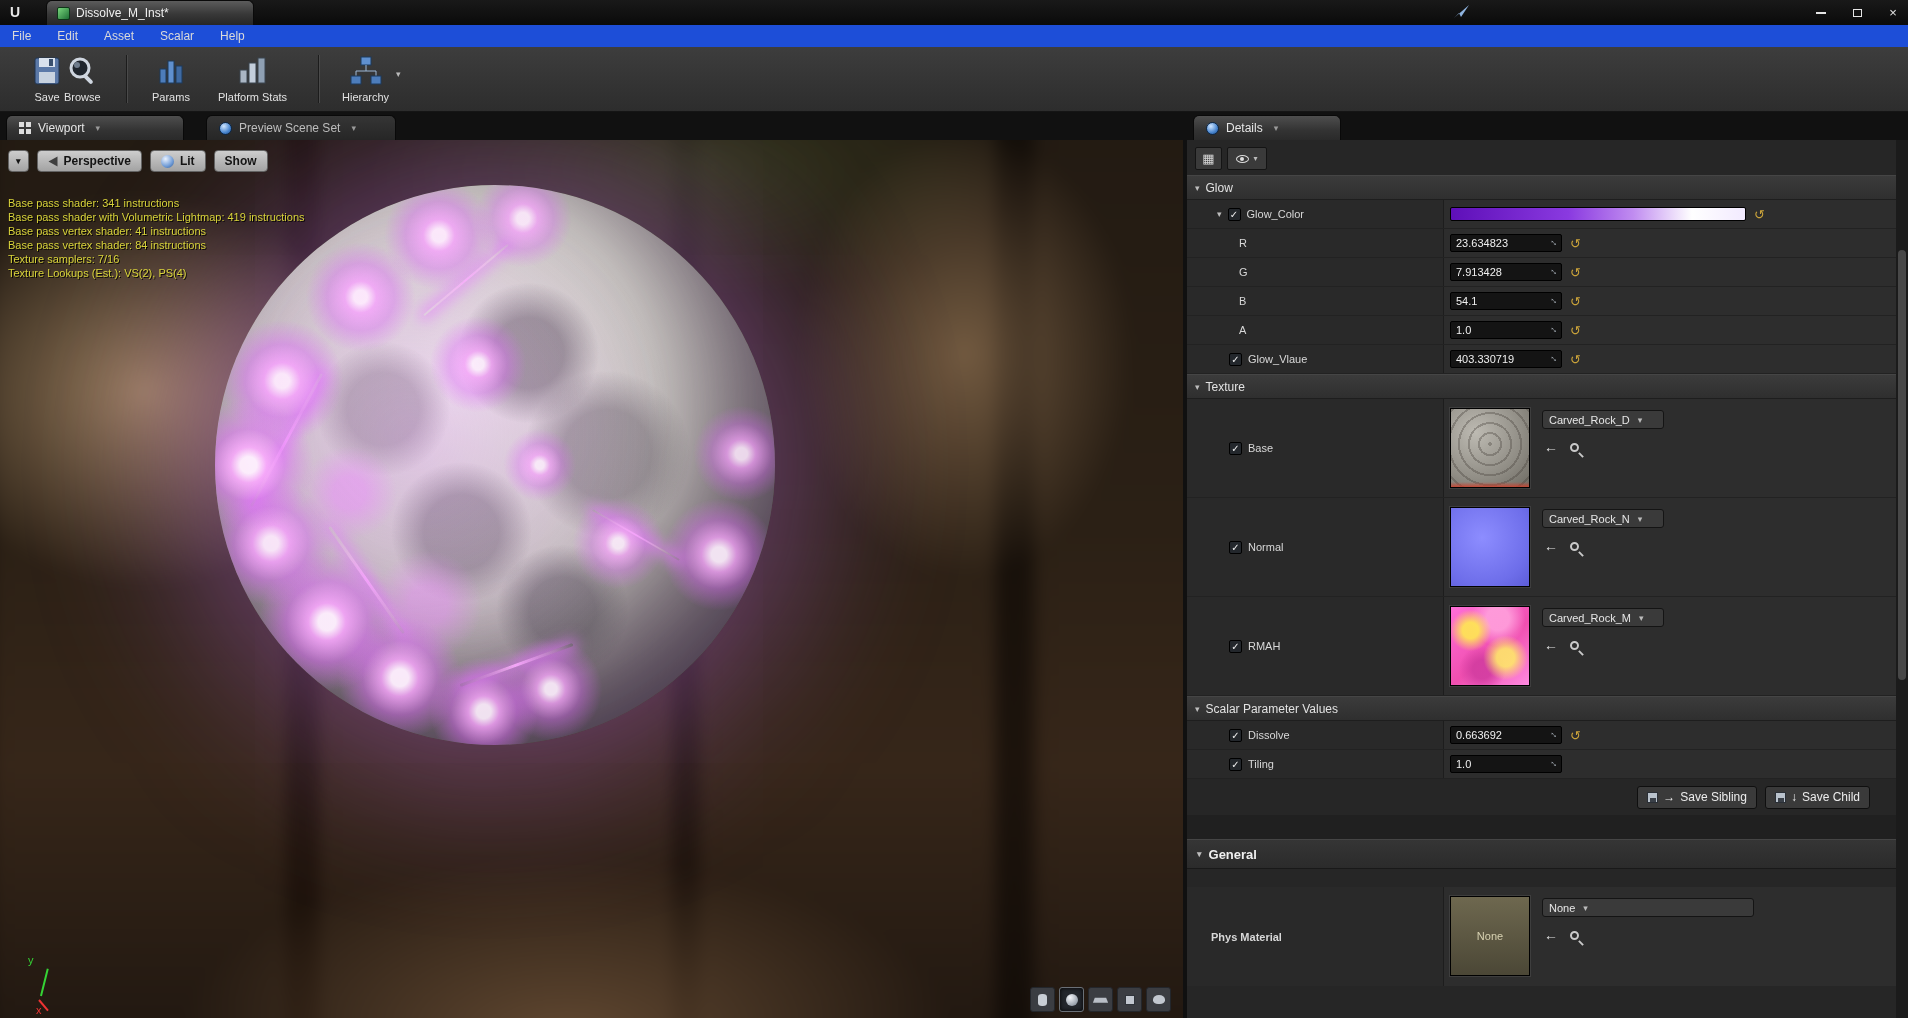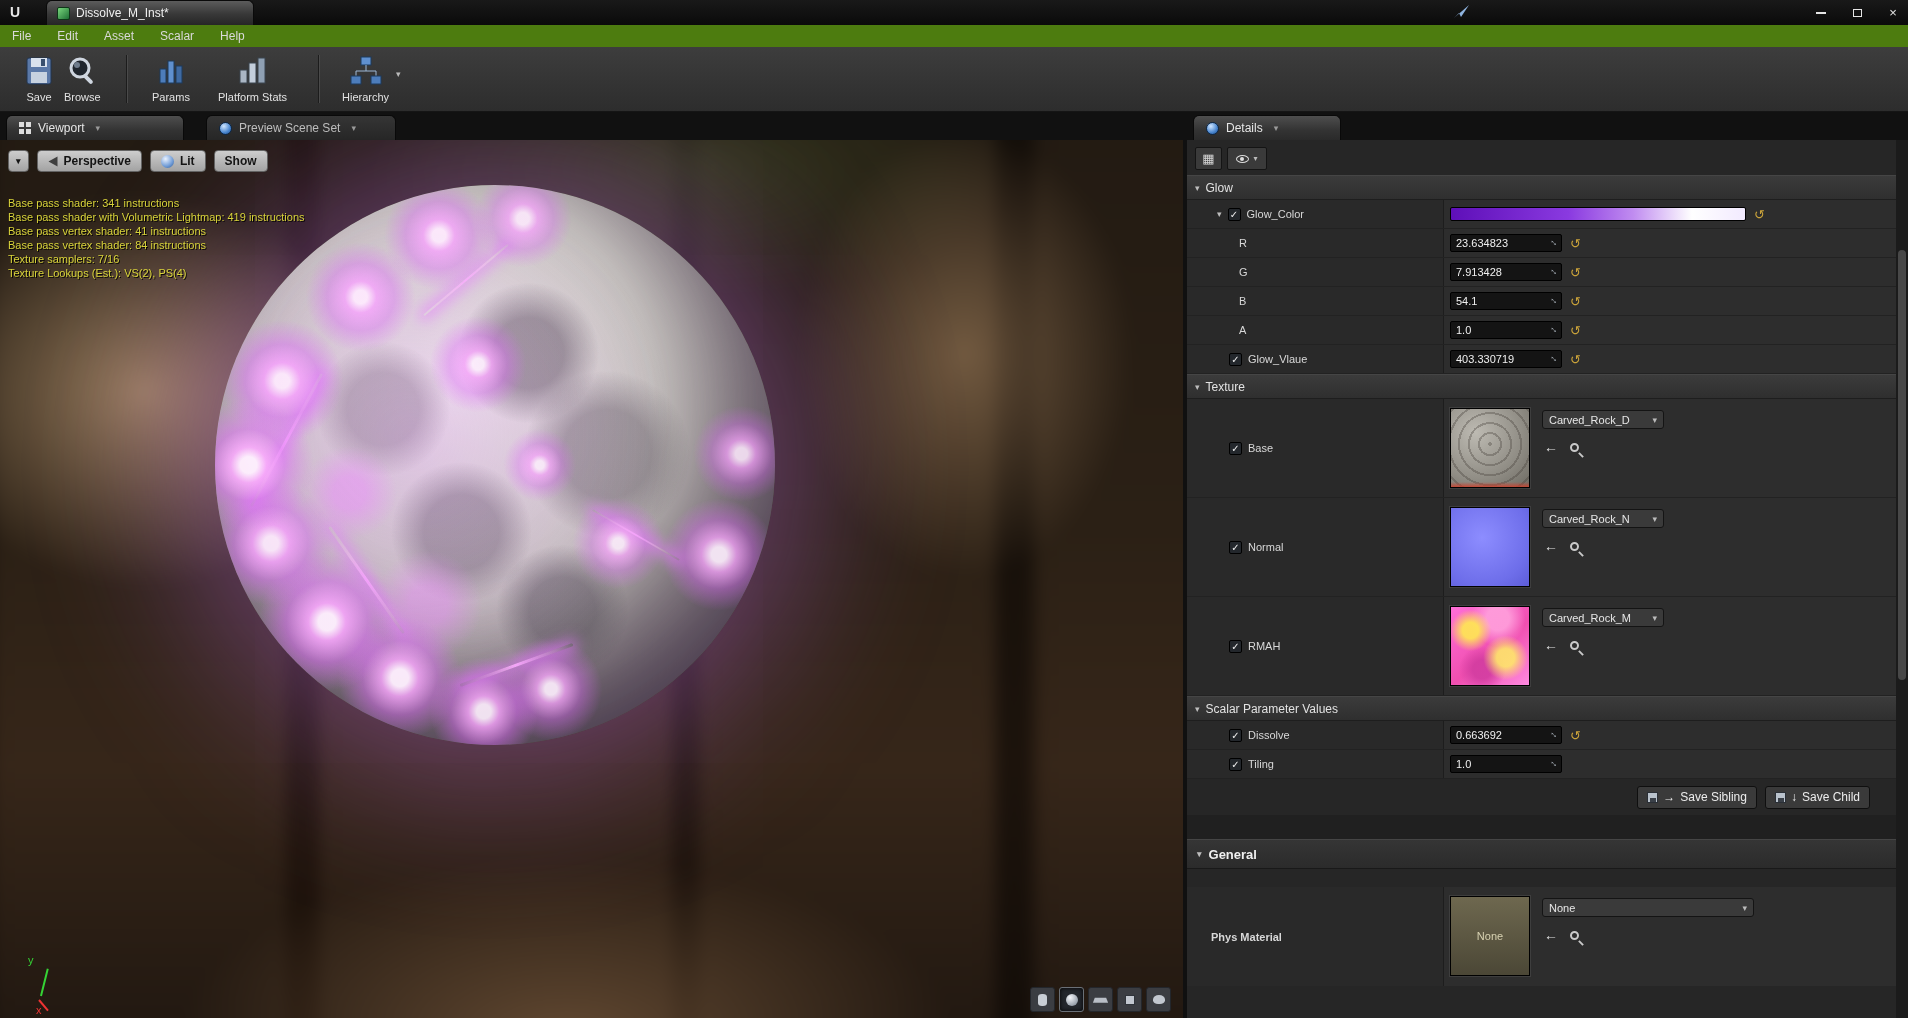--- a/index.html
+++ b/index.html
@@ -20,21 +20,21 @@
   #doc-tab .t { font-size:12px; color:#f0f0f0; white-space:nowrap; overflow:hidden; }
   .winbtns { position:absolute; right:4px; top:0; height:25px; display:flex; align-items:center; gap:14px; }
   .winbtn { width:22px; height:18px; display:flex; align-items:center; justify-content:center;
     color:#e5e5e5; font-size:13px; }
   .minbar { width:10px; height:2px; background:#e5e5e5; }
   .restore { width:9px; height:8px; border:1.5px solid #e5e5e5; }
   #feedback-ico { position:absolute; right:436px; top:3px; }
 
   
   #menubar { position:absolute; left:0; top:25px; width:1908px; height:22px;
-    background:#4d7c0f; display:flex; align-items:center; gap:26px; padding-left:12px; }
+    background:#1d4ed8; display:flex; align-items:center; gap:26px; padding-left:12px; }
   .menu-item { font-size:12px; color:#dadada; cursor:default; }
 
   
   #toolbar { position:absolute; left:0; top:47px; width:1908px; height:65px;
     background:linear-gradient(#3d3d3d,#2d2d2d); border-bottom:1px solid #151515; }
   .tb-btn { position:absolute; top:6px; height:52px; display:flex; flex-direction:column;
     align-items:center; justify-content:space-between; padding:2px 6px; }
   .tb-btn .lbl { font-size:11px; color:#e2e2e2; }
   .tb-sep { position:absolute; top:8px; width:1px; height:48px; background:#1c1c1c; box-shadow:1px 0 0 #4a4a4a; }
   .tb-caret { position:absolute; font-size:9px; color:#bbb; }
@@ -180,21 +180,21 @@
   .th-rmah { background:
       radial-gradient(circle at 25% 30%, rgba(255,235,80,.9) 0 10%, transparent 26%),
       radial-gradient(circle at 70% 65%, rgba(255,240,100,.85) 0 12%, transparent 30%),
       radial-gradient(circle at 60% 15%, rgba(255,160,220,.9) 0 14%, transparent 34%),
       radial-gradient(circle at 40% 80%, rgba(210,60,160,.9) 0 12%, transparent 30%),
       linear-gradient(140deg, #ff6fd8, #f04fb0 55%, #ff8ae0); }
   .th-none { background:linear-gradient(#6e684f,#4b4736); display:flex; align-items:center; justify-content:center;
     color:#d8d2b2; font-size:11px; }
   .tside { display:flex; flex-direction:column; gap:12px; padding-top:2px; }
   .combo { height:19px; background:#3a3a3a; border:1px solid #141414; border-radius:3px;
-    display:flex; align-items:center; justify-content:space-between; padding:0 6px; font-size:11px; color:#e6e6e6; }
+    display:flex; align-items:center; padding:0 6px; font-size:11px; color:#e6e6e6; }
   .combo .ca { font-size:9px; color:#bbb; margin-left:8px; }
   .w120 { width:122px; } .w210 { width:212px; }
   .miniicons { display:flex; gap:12px; align-items:center; padding-left:2px; }
   .backarrow { color:#e0e0e0; font-size:14px; line-height:12px; }
 
   .btnrow { height:36px; display:flex; align-items:center; justify-content:flex-end; gap:8px;
     padding-right:26px; background:#262626; }
   .dbtn { height:23px; background:#3a3a3a; border:1px solid #0f0f0f; border-radius:3px;
     display:flex; align-items:center; gap:5px; padding:0 9px; font-size:12px; color:#ececec; }
   .flp { width:11px; height:11px; background:#b9c2cc; border:1px solid #2a2f36; position:relative; }
@@ -235,21 +235,21 @@
 
 <div id="menubar">
   <span class="menu-item">File</span>
   <span class="menu-item">Edit</span>
   <span class="menu-item">Asset</span>
   <span class="menu-item">Scalar</span>
   <span class="menu-item">Help</span>
 </div>
 
 <div id="toolbar">
-  <div class="tb-btn" style="left:16px;">
+  <div class="tb-btn" style="left:24px;">
     <svg width="34" height="32" viewBox="0 0 34 32">
       <rect x="5" y="3" width="24" height="26" rx="2" fill="#5b79a8" stroke="#203450"></rect>
       <rect x="9" y="3" width="16" height="9" fill="#d9e2ee"></rect>
       <rect x="19" y="4" width="4" height="7" fill="#39506f"></rect>
       <rect x="9" y="17" width="16" height="11" fill="#c7d2e0"></rect>
     </svg>
     <span class="lbl">Save</span>
   </div>
   <div class="tb-btn" style="left:58px;">
     <svg width="34" height="32" viewBox="0 0 34 32">

